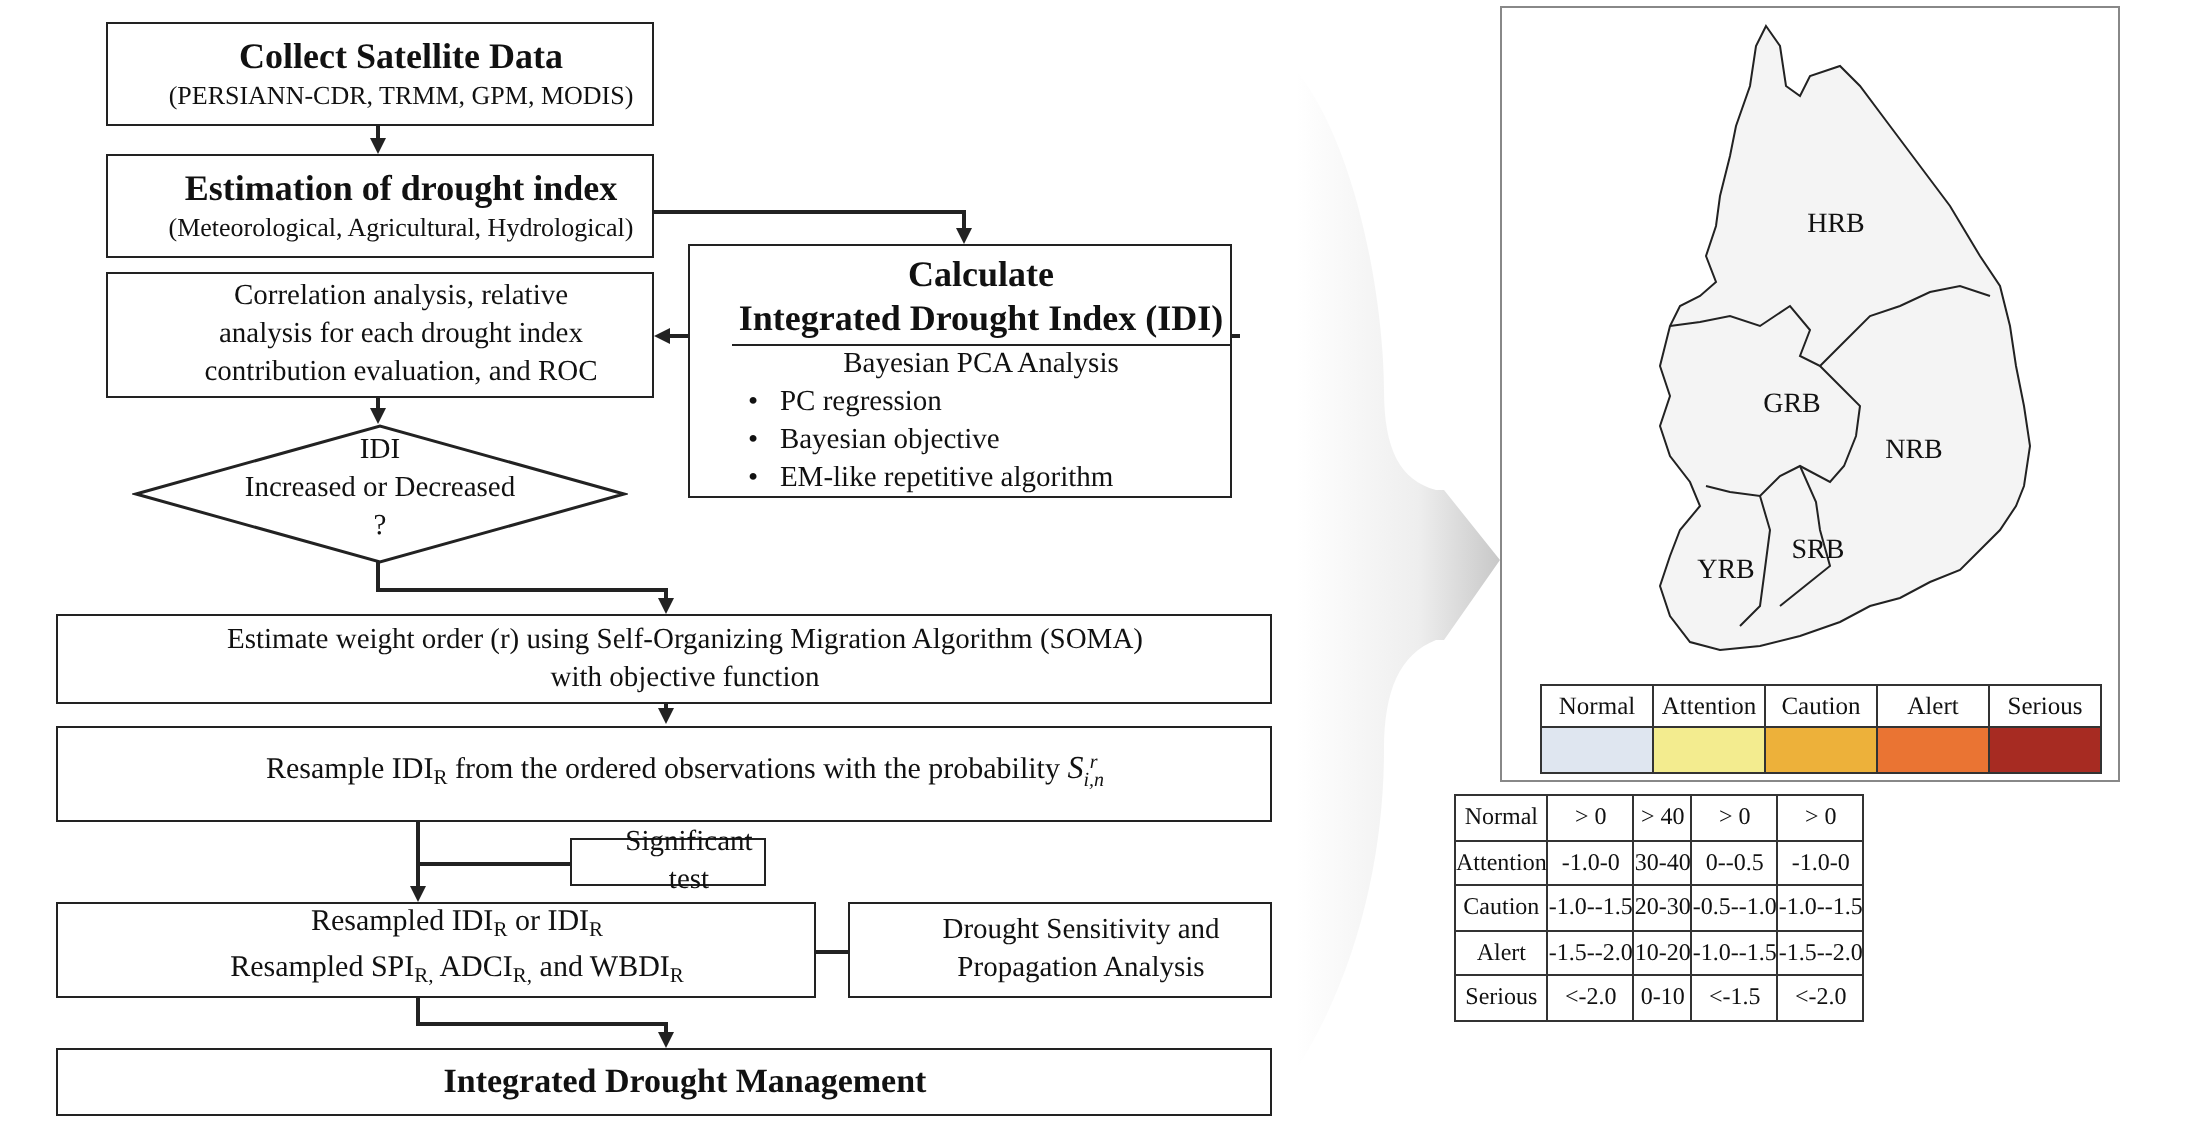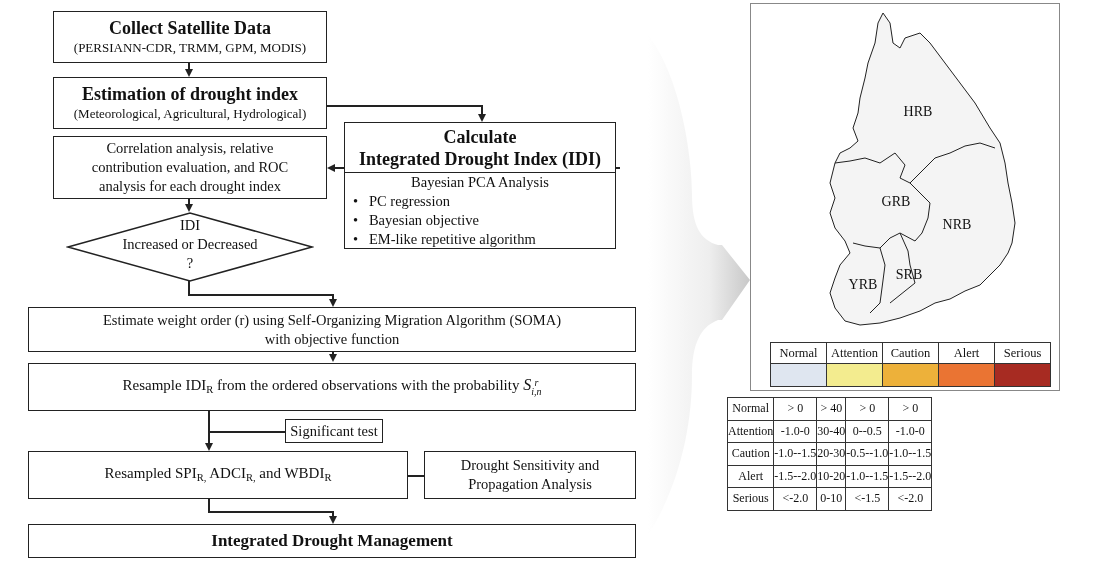--- a/index.html
+++ b/index.html
@@ -1,19 +1,19 @@
 <!DOCTYPE html>
 <html><head>
 <meta charset="utf-8">
 <style>
   html, body { margin:0; padding:0; background:#ffffff; }
   body { width:1102px; height:561px; position:relative; overflow:hidden;
          font-family:"Liberation Serif", "DejaVu Serif", serif; color:#111; }
   .box { position:absolute; border:1.5px solid #222; background:#fff; box-sizing:border-box;
-         display:flex; flex-direction:column; align-items:center; justify-content:center; text-align:center; }
+         display:flex; flex-direction:column; align-items:center; justify-content:center; text-align:center;padding-left:21px; }
   .title { font-weight:bold; font-size:18px; line-height:22px; }
   .sub { font-size:13px; line-height:18px; }
   .body13 { font-size:14.5px; line-height:19px; }
   .line { position:absolute; background:#222; }
   .hl { height:1.5px; }
   .vl { width:1.5px; }
   .arrow-down { position:absolute; width:0; height:0; border-left:4px solid transparent; border-right:4px solid transparent; border-top:8px solid #222; }
   .arrow-left { position:absolute; width:0; height:0; border-top:4px solid transparent; border-bottom:4px solid transparent; border-right:8px solid #222; }
   sub { font-size:70%; vertical-align:-3px; }
   .map-frame { position:absolute; left:750px; top:3px; width:310px; height:388px; border:1.5px solid #888; box-sizing:border-box; background:#fff; }
@@ -40,22 +40,22 @@
   <div class="title">Estimation of drought index</div>
   <div class="sub">(Meteorological,  Agricultural, Hydrological)</div>
 </div>
 
 <div class="line hl" style="left:327px;top:105px;width:155px;"></div>
 <div class="line vl" style="left:481px;top:105px;height:10px;"></div>
 <div class="arrow-down" style="left:478px;top:114px;"></div>
 
 <div class="box" style="left:53px;top:136px;width:274px;height:63px;">
   <div class="body13">Correlation analysis, relative</div>
+  <div class="body13">analysis for each drought index</div>
   <div class="body13">contribution evaluation, and ROC</div>
-  <div class="body13">analysis for each drought index</div>
 </div>
 
 <div class="line hl" style="left:335px;top:167px;width:285px;"></div>
 <div class="arrow-left" style="left:327px;top:164px;"></div>
 
 <div class="box" style="left:344px;top:122px;width:272px;height:127px;justify-content:flex-start;">
   <div class="title" style="margin-top:3px;">Calculate</div>
   <div class="title">Integrated Drought Index (IDI)</div>
   <div style="width:100%;border-top:1.5px solid #222;margin-top:2px;"></div>
   <div class="body13">Bayesian  PCA Analysis</div>
@@ -100,20 +100,23 @@
 </div>
 
 <div class="line vl" style="left:208px;top:411px;height:32px;"></div>
 <div class="arrow-down" style="left:205px;top:443px;"></div>
 <div class="line hl" style="left:208px;top:431px;width:77px;"></div>
 <div class="box" style="left:285px;top:419px;width:98px;height:24px;">
   <div class="body13">Significant test</div>
 </div>
 
 <div class="box" style="left:28px;top:451px;width:380px;height:48px;">
+  <div class="body13" style="font-size:15px;">
+    <span>Resampled IDI</span><sub>R</sub><span> or IDI</span><sub>R</sub>
+  </div>
   <div class="body13" style="font-size:15px;">
     <span>Resampled SPI</span><sub>R,</sub><span> ADCI</span><sub>R,</sub><span> and WBDI</span><sub>R</sub>
   </div>
 </div>
 <div class="line hl" style="left:408px;top:475px;width:16px;"></div>
 <div class="box" style="left:424px;top:451px;width:212px;height:48px;">
   <div class="body13">Drought  Sensitivity  and</div>
   <div class="body13">Propagation  Analysis</div>
 </div>
 

